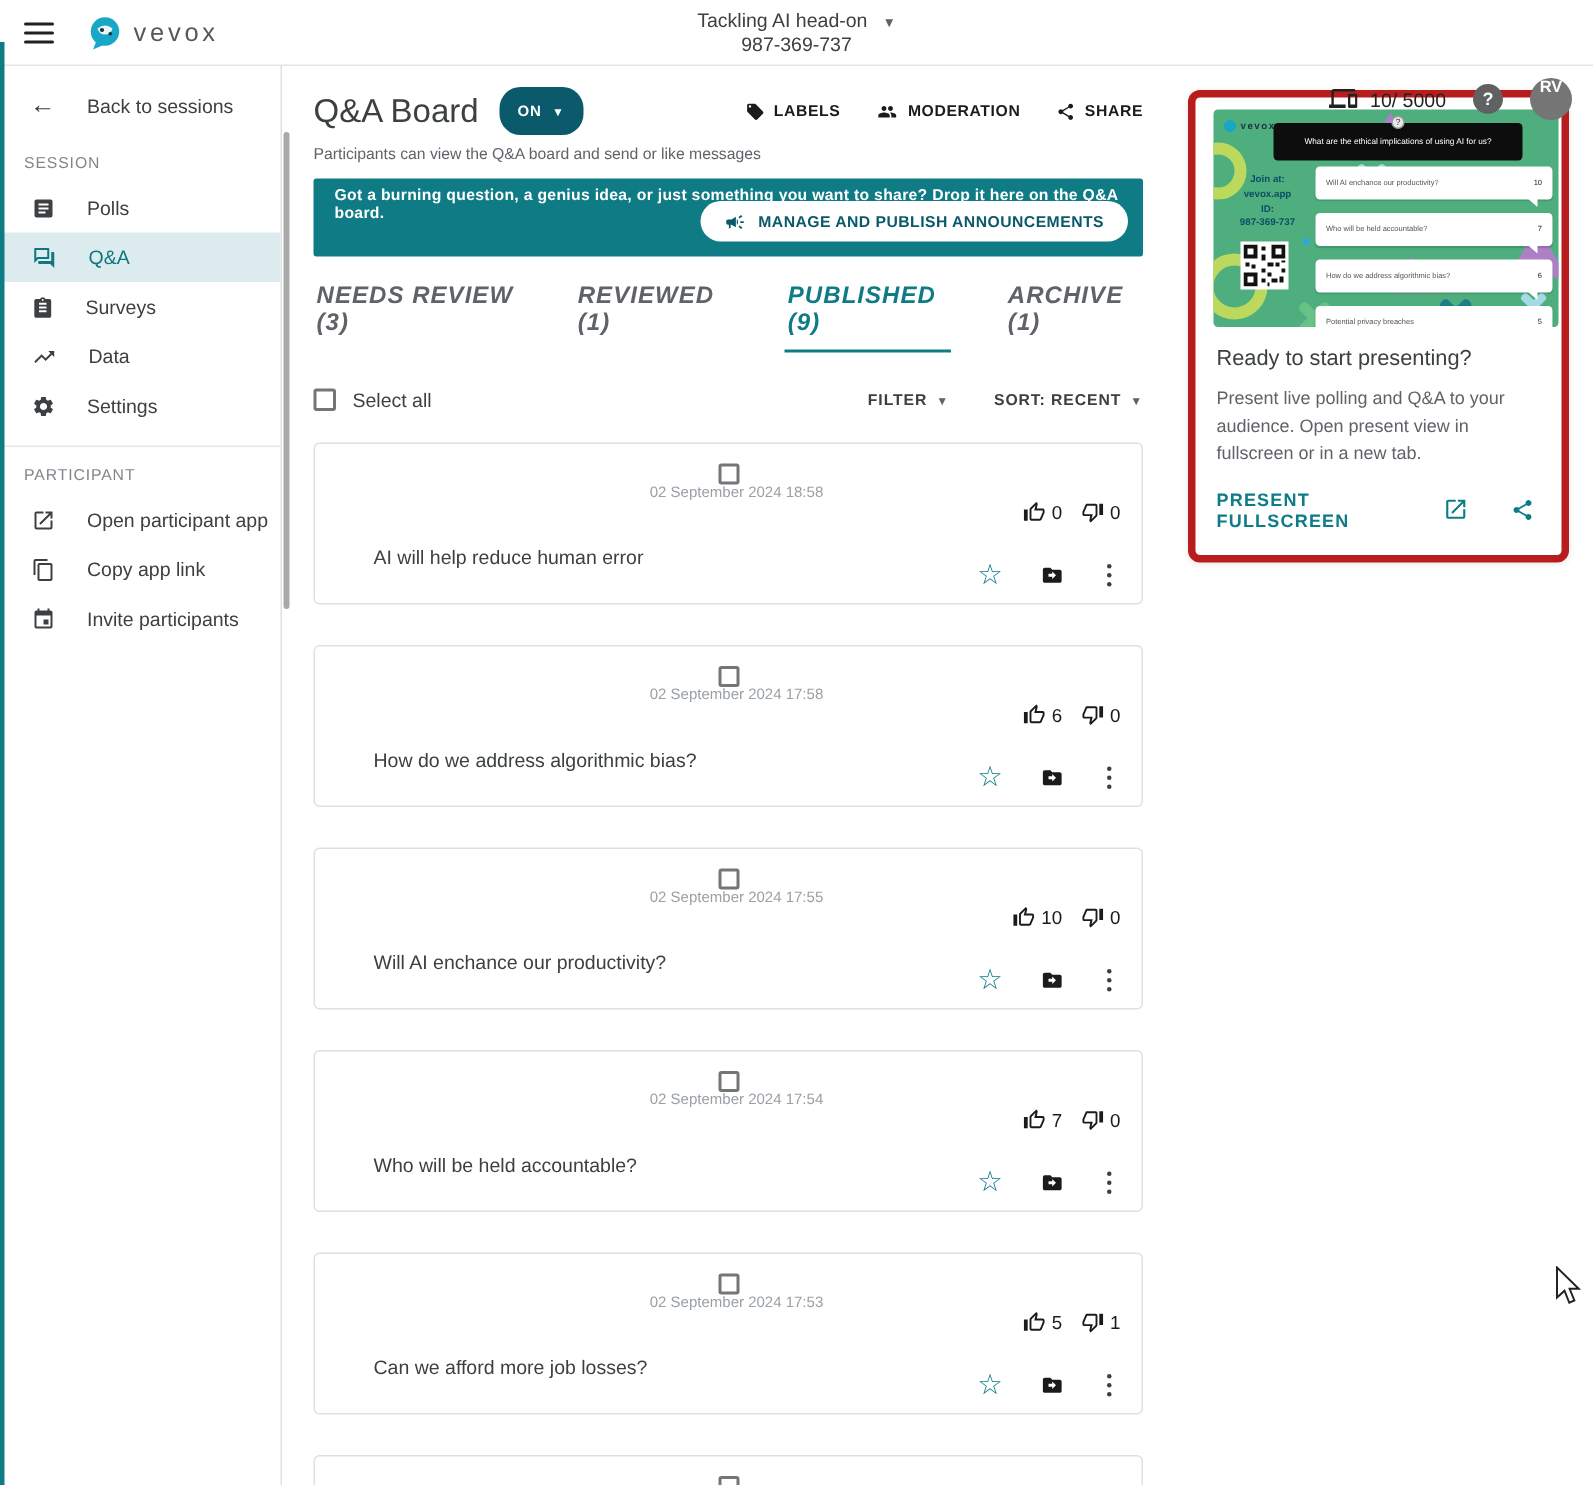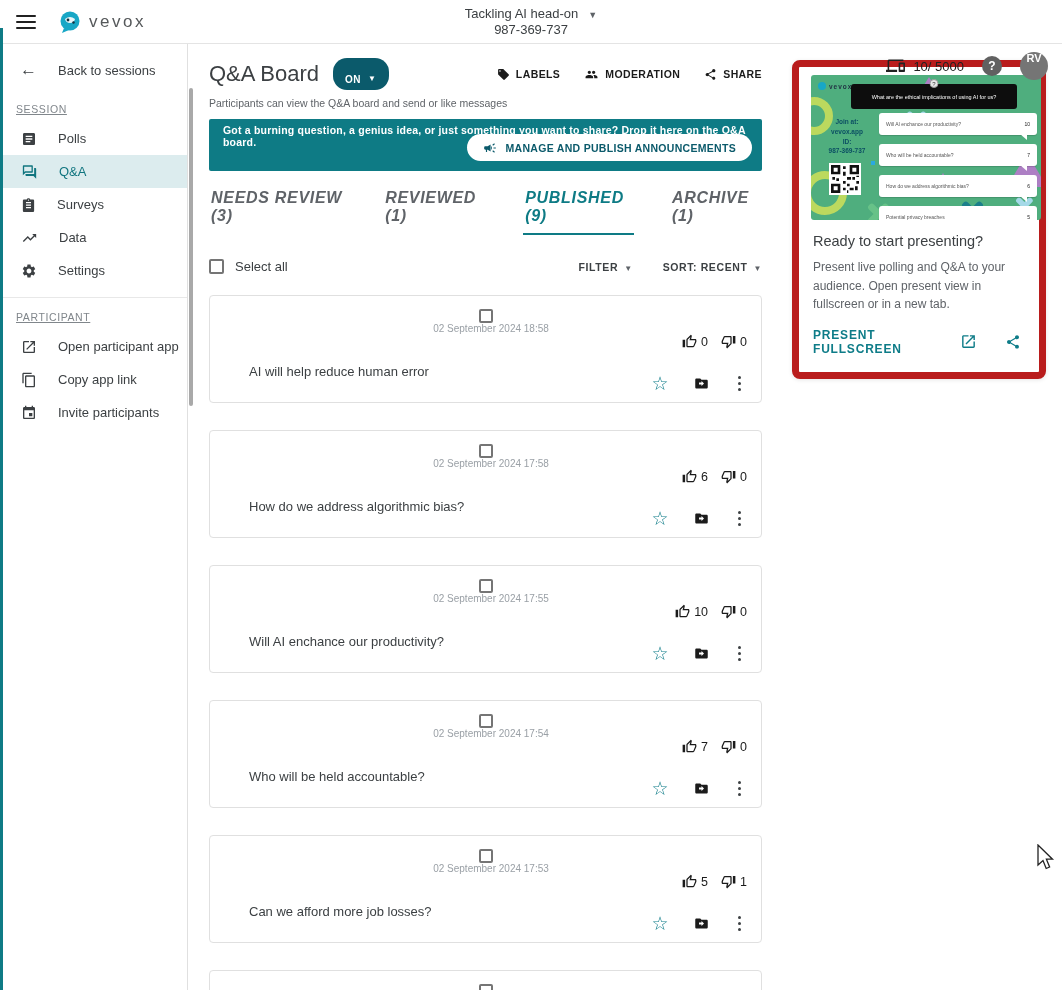--- a/index.html
+++ b/index.html
@@ -27,38 +27,38 @@
     font-size:12px; font-weight:bold; display:flex; align-items:center; justify-content:center; cursor:pointer; }
   .avatar { width:28px; height:28px; border-radius:50%; background:#757575; color:#fff;
     font-size:11px; font-weight:bold; display:flex; align-items:flex-start; justify-content:center; cursor:pointer; }
 
   
   .sidebar { position:absolute; left:0; top:44px; width:188px; height:946px; background:#fff;
     border-right:1px solid #e0e0e0; padding-top:6px; z-index:5; }
   .back-row { display:flex; align-items:center; gap:21px; height:40px; padding-left:20px;
     font-size:13px; color:#3c4043; cursor:pointer; }
   .back-arrow { font-size:17px; color:#3c4043; }
-  .section-label { padding:13px 0 7px 16px; font-size:10.5px; color:#80868b; letter-spacing:.6px;text-decoration:underline; }
+  .section-label { padding:13px 0 7px 16px; font-size:10.5px; color:#80868b; letter-spacing:.6px; }
   .nav-item { display:flex; align-items:center; gap:21px; height:33px; padding-left:21px;
     font-size:13px; color:#3c4043; cursor:pointer; }
   .nav-item svg { fill:#3c4043; }
   .nav-item.active { background:#dcecee; color:#10757f; }
   .nav-item.active svg { fill:#10757f; }
   .side-divider { border-top:1px solid #e8e8e8; margin-top:10px; }
 
   .scroll-thumb { position:absolute; left:189px; top:88px; width:4px; height:318px;
     background:#a9a9a9; border-radius:2px; z-index:6; }
 
   
   .main { position:absolute; left:189px; top:44px; width:595px; height:946px; }
   .main-inner { position:absolute; left:20px; top:0; width:553px; }
   .title-row { margin-top:14px; display:flex; align-items:center; }
   .page-title { font-size:22px; font-weight:400; color:#3c4043; }
   .on-pill { margin-left:14px; background:#0b5a6b; color:#fff; border-radius:14px; height:24px;
-    padding:16px 12px; display:flex; gap:7px; font-size:10px; font-weight:bold;
+    padding:16px 12px; display:flex; align-items:center; gap:7px; font-size:10px; font-weight:bold;
     letter-spacing:.5px; cursor:pointer; }
   .on-pill .caret { font-size:8px; }
   .title-actions { margin-left:auto; display:flex; align-items:center; gap:24px; }
   .ta-btn { display:flex; align-items:center; gap:6px; font-size:10.5px; font-weight:bold;
     letter-spacing:.4px; color:#1b1b1b; cursor:pointer; }
   .ta-btn svg { fill:#1b1b1b; }
   .subtitle { margin-top:7px; font-size:10.5px; color:#5f6368; }
 
   .banner { margin-top:10px; background:#0e7b85; border-radius:2px; height:52px; position:relative;
     padding:5px 14px; }
@@ -92,21 +92,21 @@
   .vote svg { fill:#1b1b1b; }
   .msg-text { margin-left:25px; margin-top:15px; font-size:13px; color:#3c4043; }
   .msg-actions { position:absolute; right:16px; bottom:9px; display:flex; align-items:center; gap:24px; }
   .star-icon { color:#0e7c88; font-size:19px; line-height:1; cursor:pointer; }
   .folder-btn { cursor:pointer; display:flex; }
   .dots { display:flex; flex-direction:column; gap:2.5px; cursor:pointer; padding:2px 4px; }
   .dots i { width:3.5px; height:3.5px; border-radius:50%; background:#3c4043; }
 
   
   .present-panel { position:absolute; left:792px; top:60px; width:254px; background:#fff;
-    border:7px solid #b91c1c; border-radius:8px; box-shadow:0 1px 4px rgba(0,0,0,.10);
+    border:5px solid #b91c1c; border-radius:8px; box-shadow:0 1px 4px rgba(0,0,0,.10);
     padding:8px 12px 16px; }
   .preview { width:230px; height:145px; margin:0 auto; border-radius:3px; position:relative;
     overflow:hidden; background:#4fae7e; }
   .x-shape { position:absolute; width:26px; height:26px; }
   .x-shape::before,.x-shape::after { content:""; position:absolute; left:10px; top:0; width:7px;
     height:26px; border-radius:3px; background:var(--c); }
   .x-shape::before { transform:rotate(45deg); }
   .x-shape::after { transform:rotate(-45deg); }
   .ring { position:absolute; border-radius:50%; border:8px solid var(--c); }
   .tri { position:absolute; width:0; height:0; }

